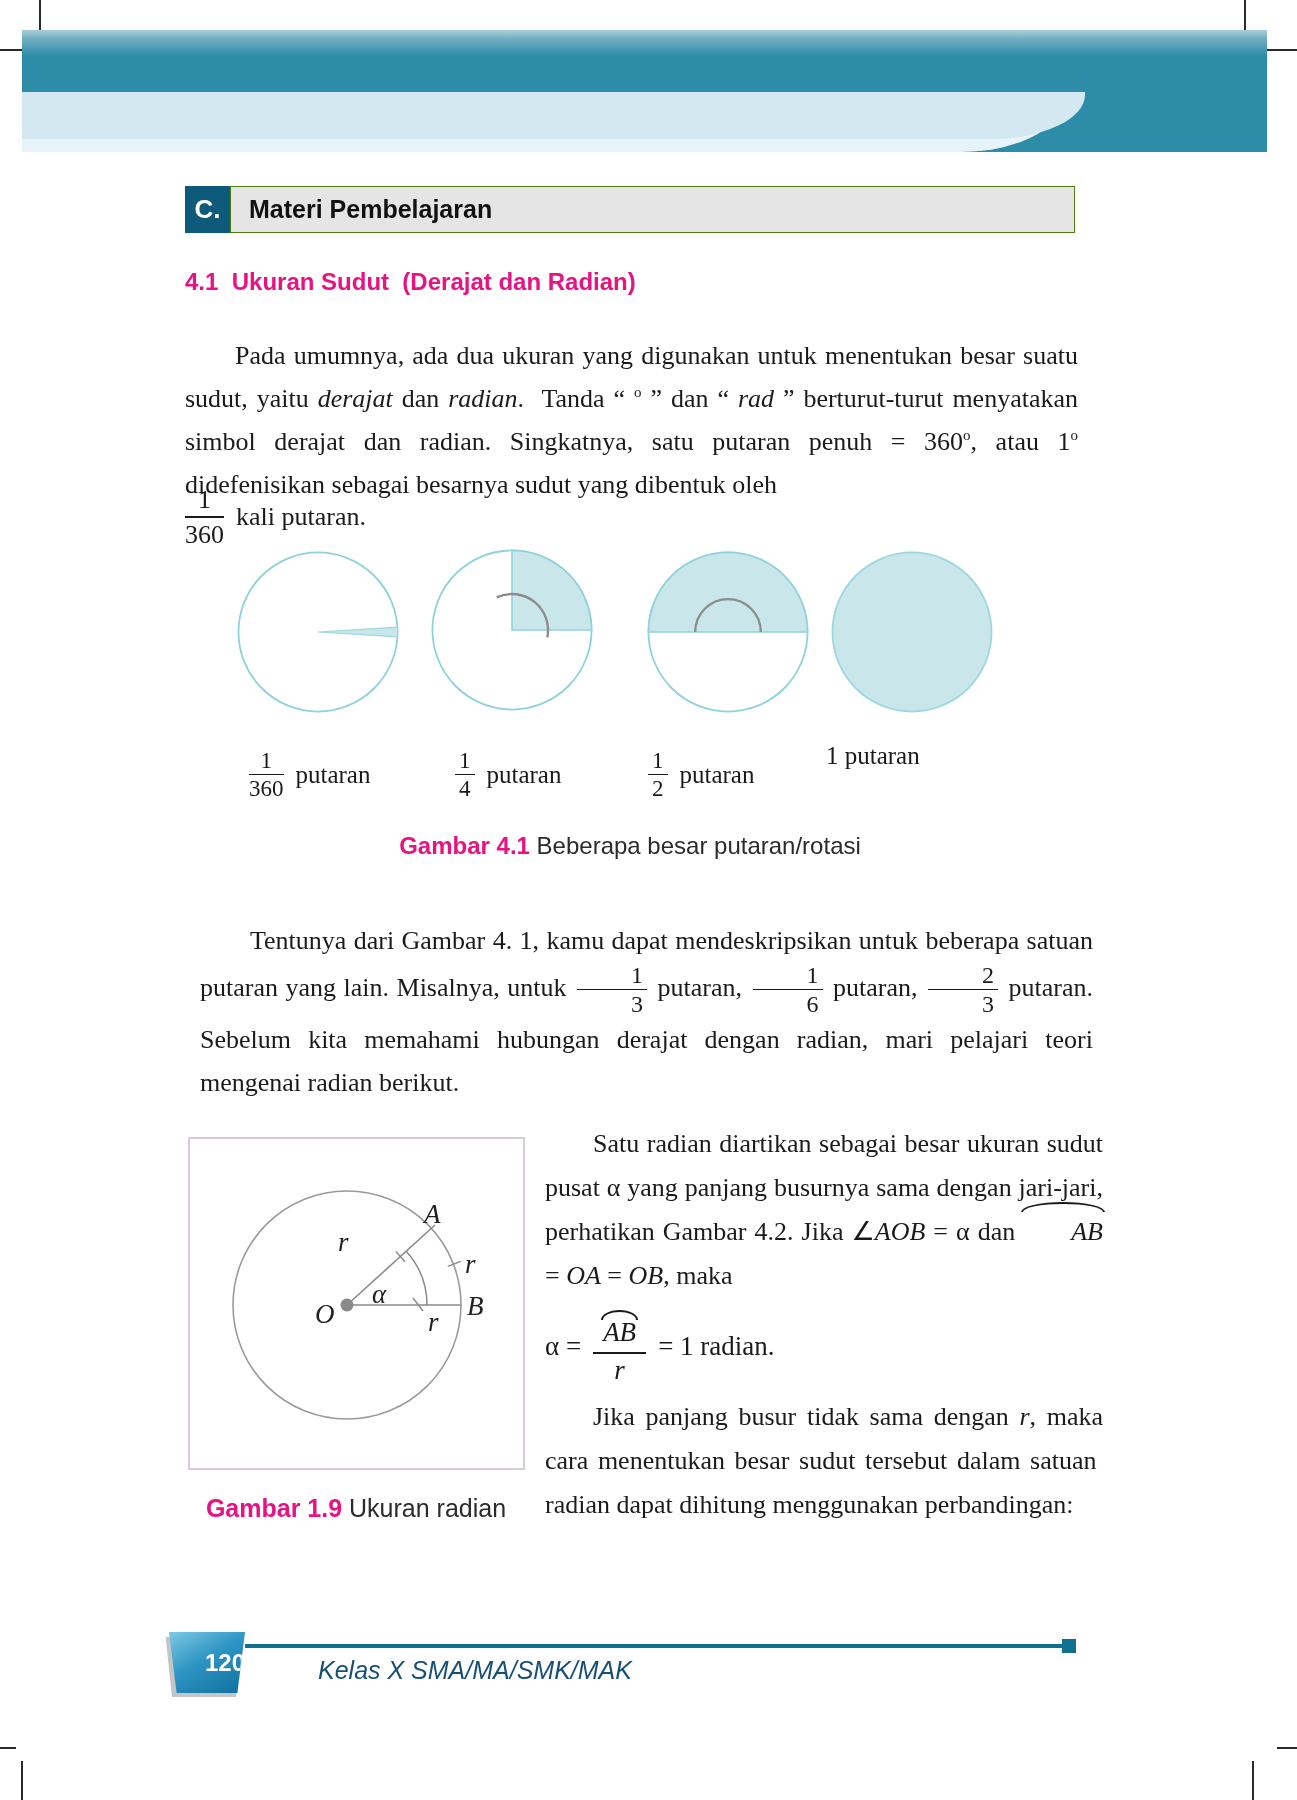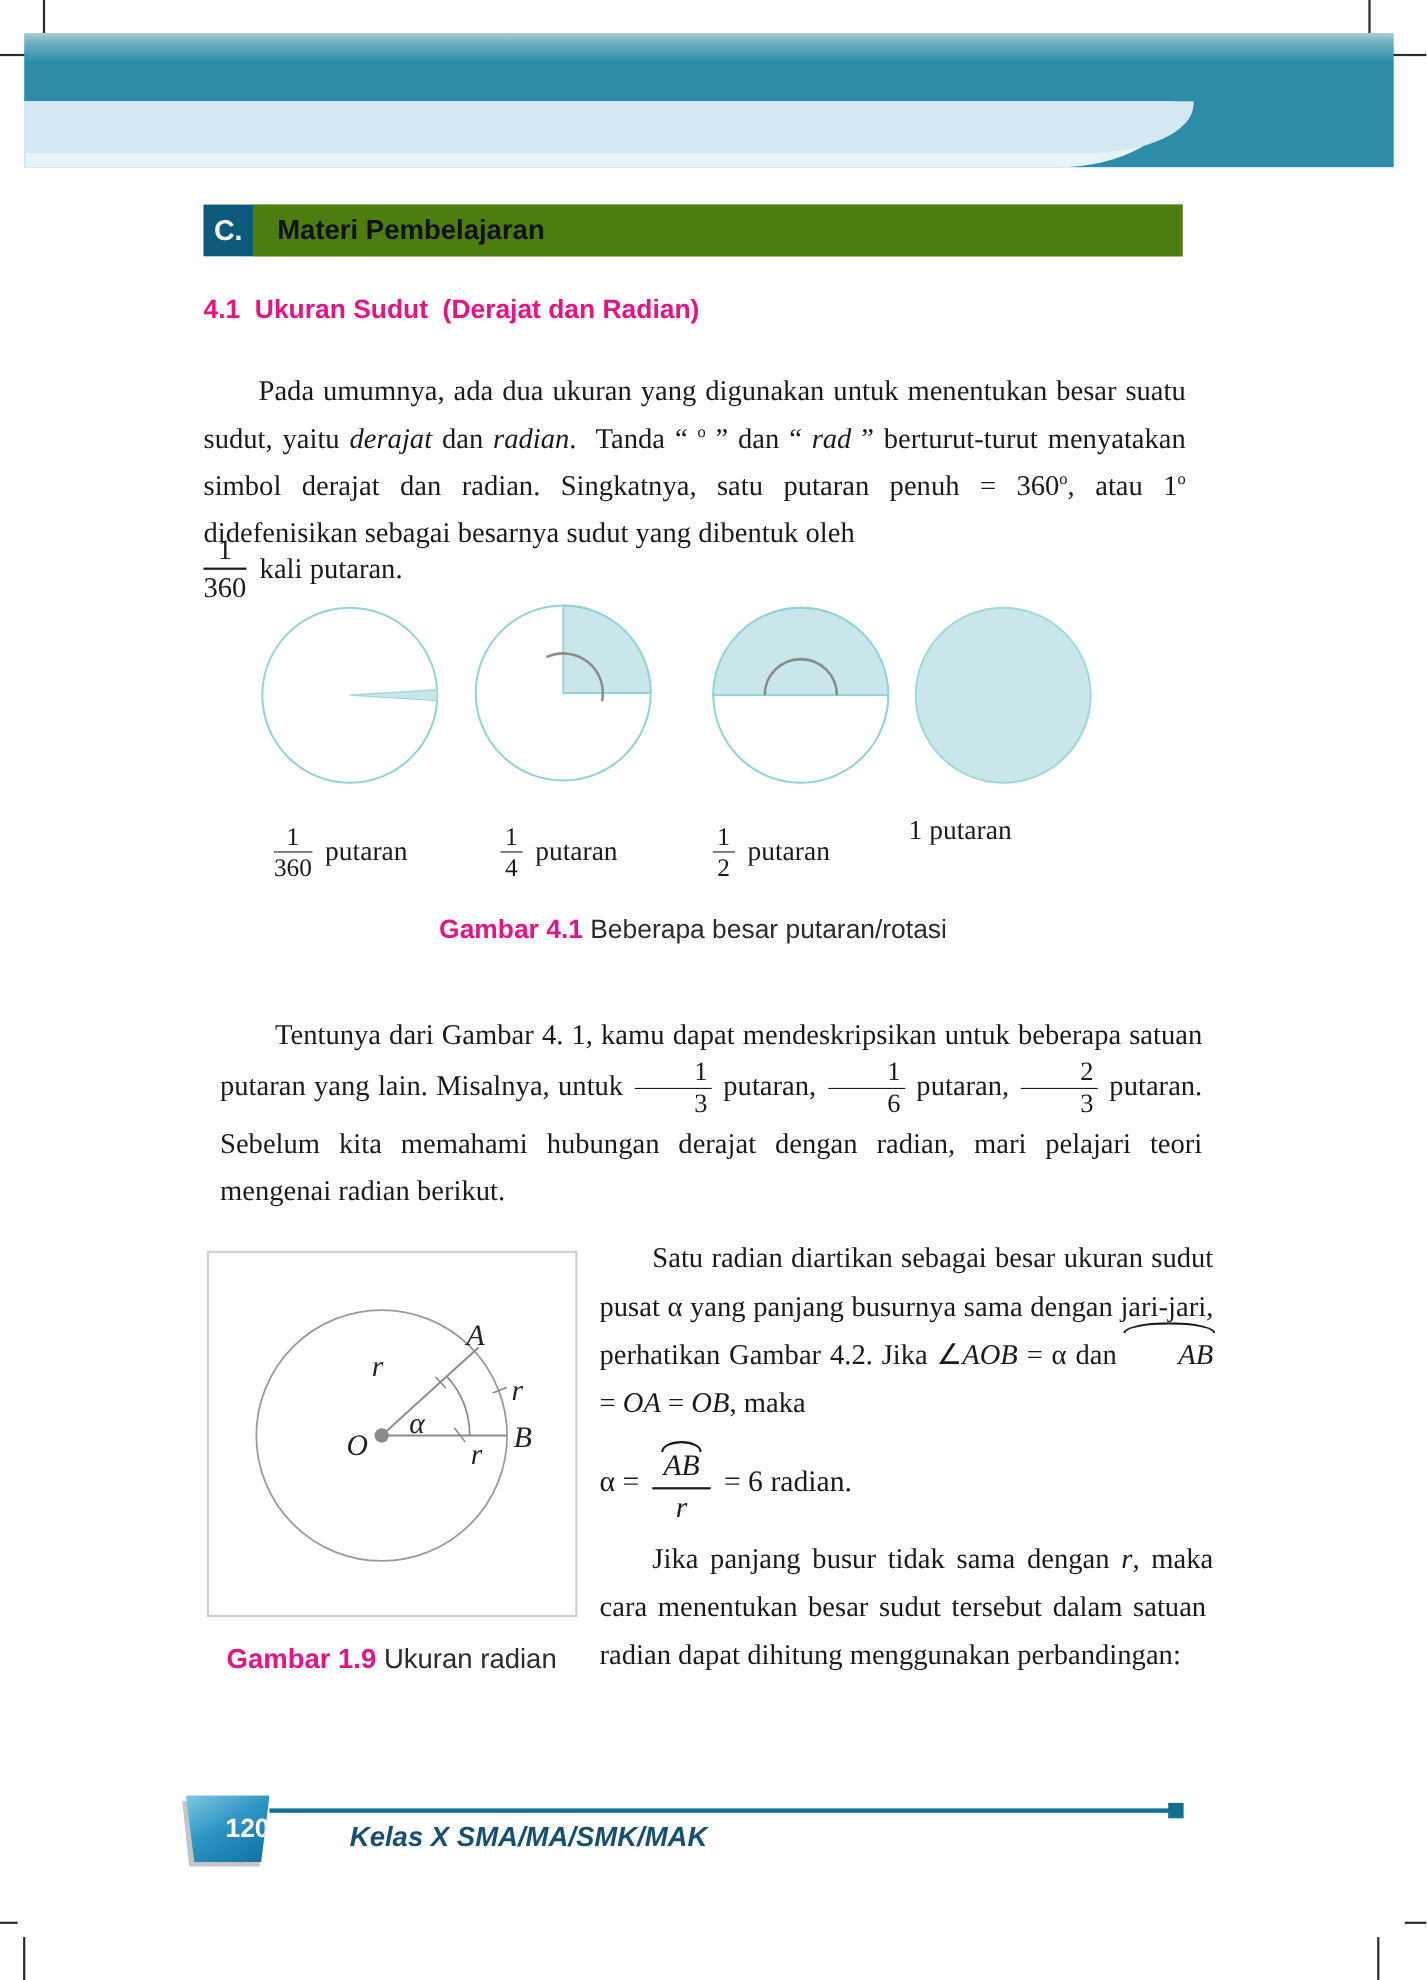--- a/index.html
+++ b/index.html
@@ -15,21 +15,21 @@
   .banner-strip{position:absolute;left:0;top:62px;width:1046px;height:60px;background:#e6f3f9;
           border-bottom-right-radius:110px 62px;}
   .banner-band{position:absolute;left:0;top:62px;width:1063px;height:47px;background:#d3e8f0;
           border-bottom-right-radius:95px 44px;}
 
   
   .secbar{position:absolute;left:185px;top:186px;width:890px;height:47px;display:flex;
           font-family:"Liberation Sans",sans-serif;}
   .secletter{width:45px;background:#0d5a7a;color:#ffffff;font-weight:bold;font-size:26px;
           display:flex;align-items:center;justify-content:center;flex:none;}
-  .sectitle{flex:1;background:#4d7c0f;border:4px solid #4d7c0f;display:flex;align-items:center;
+  .sectitle{flex:1;background:#e5e5e5;border:1px solid #4d7c0f;display:flex;align-items:center;
           padding-left:18px;font-weight:bold;font-size:25px;color:#111111;box-sizing:border-box;}
 
   .heading{position:absolute;left:185px;top:268px;margin:0;font-family:"Liberation Sans",sans-serif;
           font-weight:bold;font-size:24px;color:#e71383;}
 
   .body{position:absolute;text-align:justify;font-size:26px;line-height:43px;}
   .p1{left:185px;top:308px;width:893px;text-indent:50px;}
   .p2{left:200px;top:893px;width:893px;text-indent:50px;}
   sup{font-size:15px;line-height:0;}
 
@@ -72,21 +72,21 @@
   .badge-shadow{position:absolute;left:164px;top:1637px;width:80px;height:60px;background:#c2c6c8;
           clip-path:polygon(2% 0,98% 0,90% 100%,10% 100%);}
   .badge{position:absolute;left:169px;top:1632px;width:76px;height:61px;
           background:linear-gradient(150deg,#7ec9e4 0%,#2e95c4 45%,#0f6f9e 100%);
           clip-path:polygon(0 0,100% 0,90% 100%,10% 100%);
           color:#ffffff;font-family:"Liberation Sans",sans-serif;font-weight:bold;font-size:24px;
           display:flex;align-items:center;justify-content:flex-end;}
   .footer-line{position:absolute;left:245px;top:1644px;width:822px;height:4px;background:#10708f;}
   .footer-sq{position:absolute;left:1062px;top:1639px;width:14px;height:14px;background:#10708f;}
   .footer-label{position:absolute;left:318px;top:1656px;font-family:"Liberation Sans",sans-serif;
-          font-weight:bold;font-style:italic;font-size:25px;color:#174f74;}
+          font-weight:normal;font-style:italic;font-size:25px;color:#174f74;}
 </style>
 </head>
 <body>
 
 <div class="page">
 
   <div class="crop" style="left:39px;top:0;width:2px;height:46px"></div>
   <div class="crop" style="left:0;top:49px;width:30px;height:2px"></div>
   <div class="crop" style="left:1244px;top:0;width:2px;height:41px"></div>
   <div class="crop" style="left:1263px;top:49px;width:34px;height:2px"></div>
@@ -198,21 +198,21 @@
 
   <div class="rightcol">
     <p><span>Satu radian diartikan sebagai besar ukuran sudut pusat α yang panjang busurnya sama dengan jari-jari, perhatikan Gambar 4.2. Jika </span><span>∠</span><i>AOB</i><span> = α dan </span><span class="overarc">AB</span><span> = </span><i>OA</i><span> = </span><i>OB</i><span>, maka</span></p>
 
     <div class="eq">
       <span>α =</span>
       <span class="efrac">
         <span class="fnum"><span class="overarc">AB</span></span>
         <span class="fden">r</span>
       </span>
-      <span>= 6 radian.</span>
+      <span>= 1 radian.</span>
     </div>
 
     <p class="pB"><span>Jika panjang busur tidak sama dengan </span><i>r</i><span>, maka cara menentukan besar sudut tersebut dalam satuan&nbsp; radian dapat dihitung menggunakan perbandingan:</span></p>
   </div>
 
   <div class="badge-shadow"></div>
   <div class="badge">
     <span>120</span>
   </div>
   <div class="footer-line"></div>

